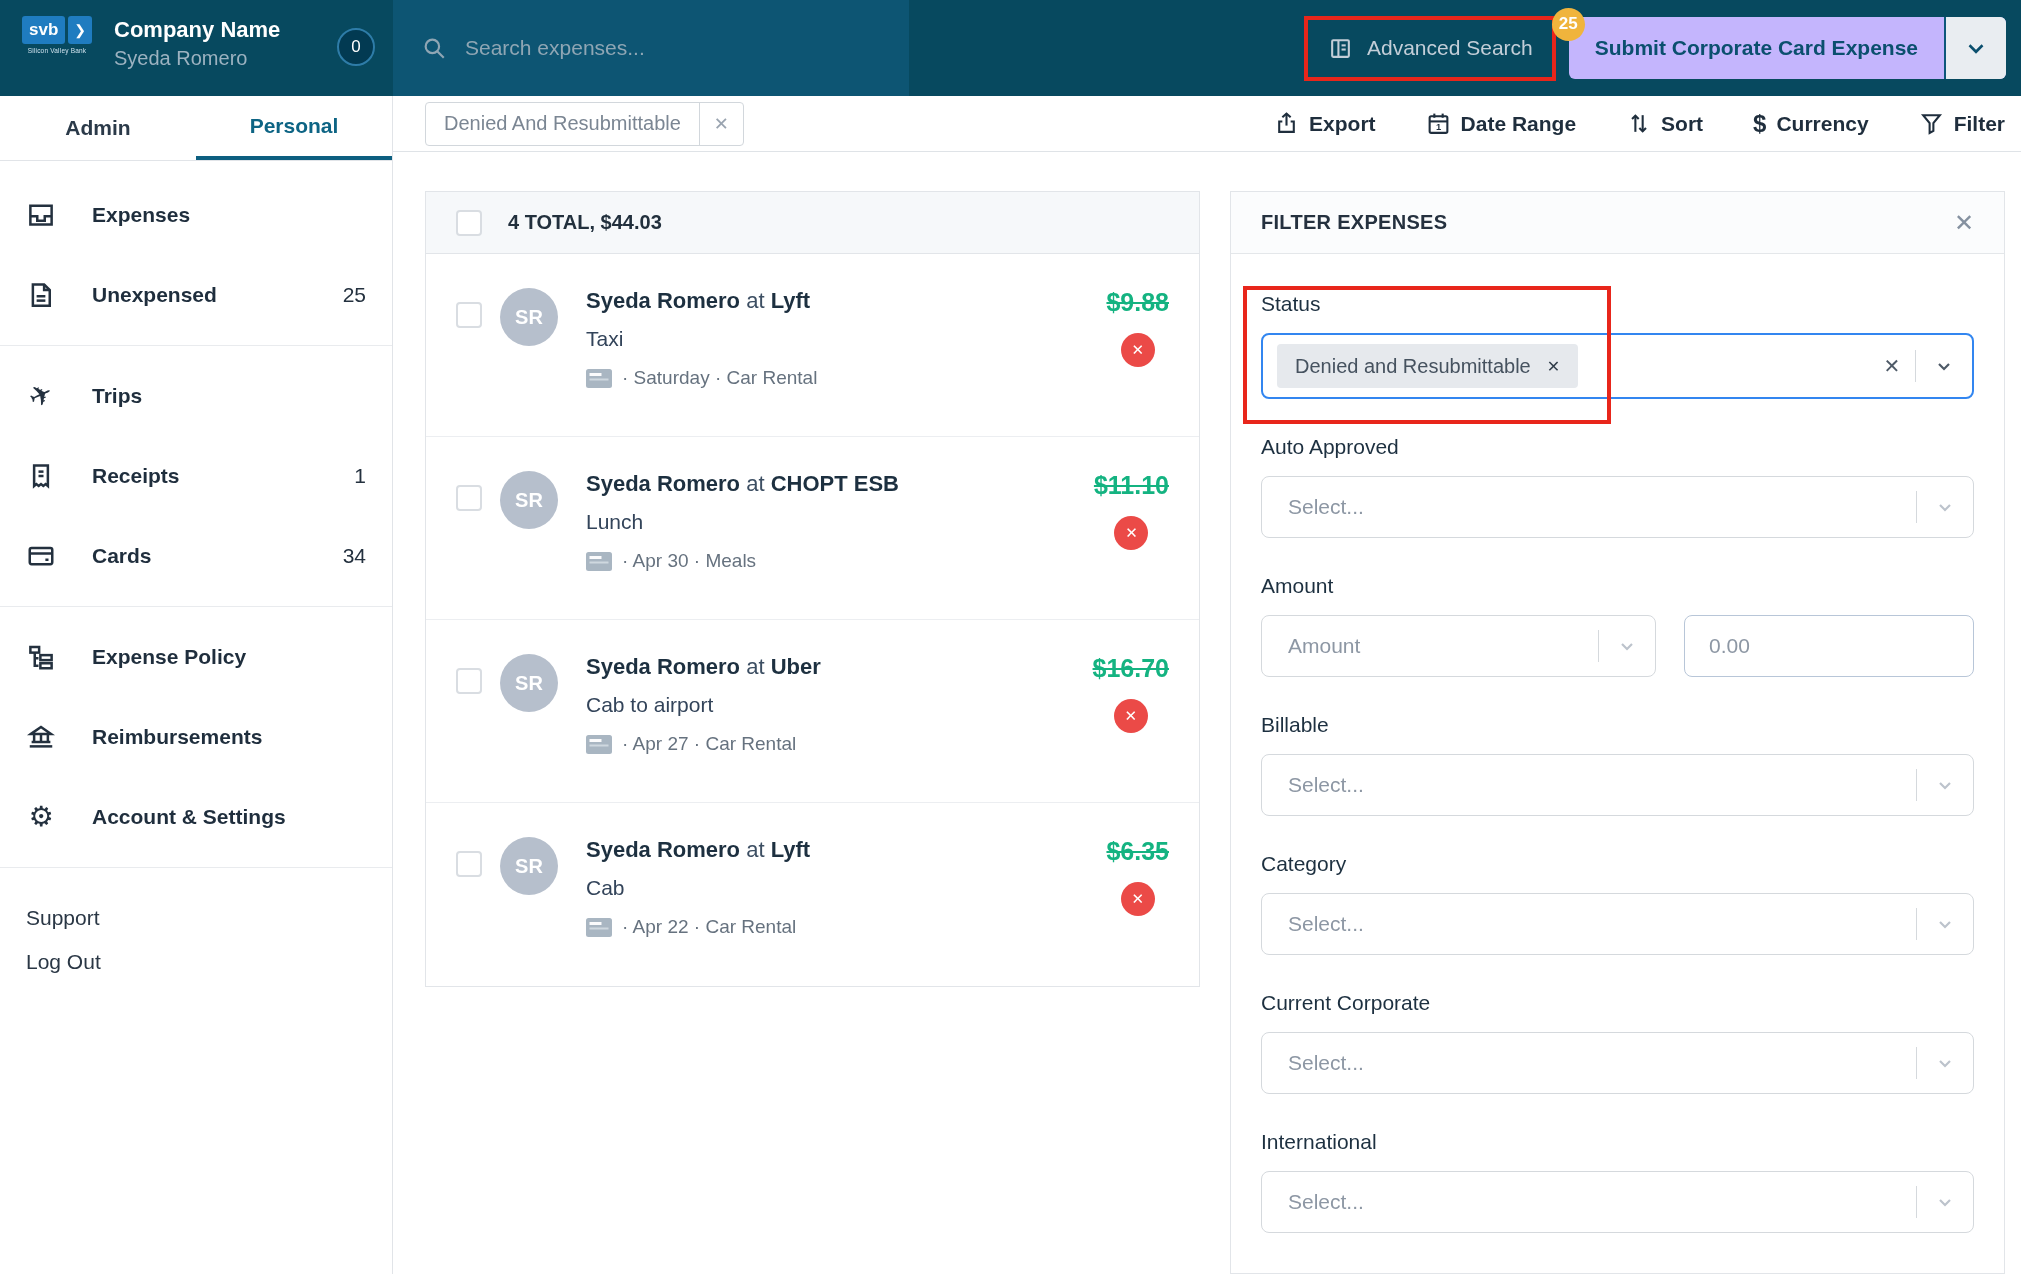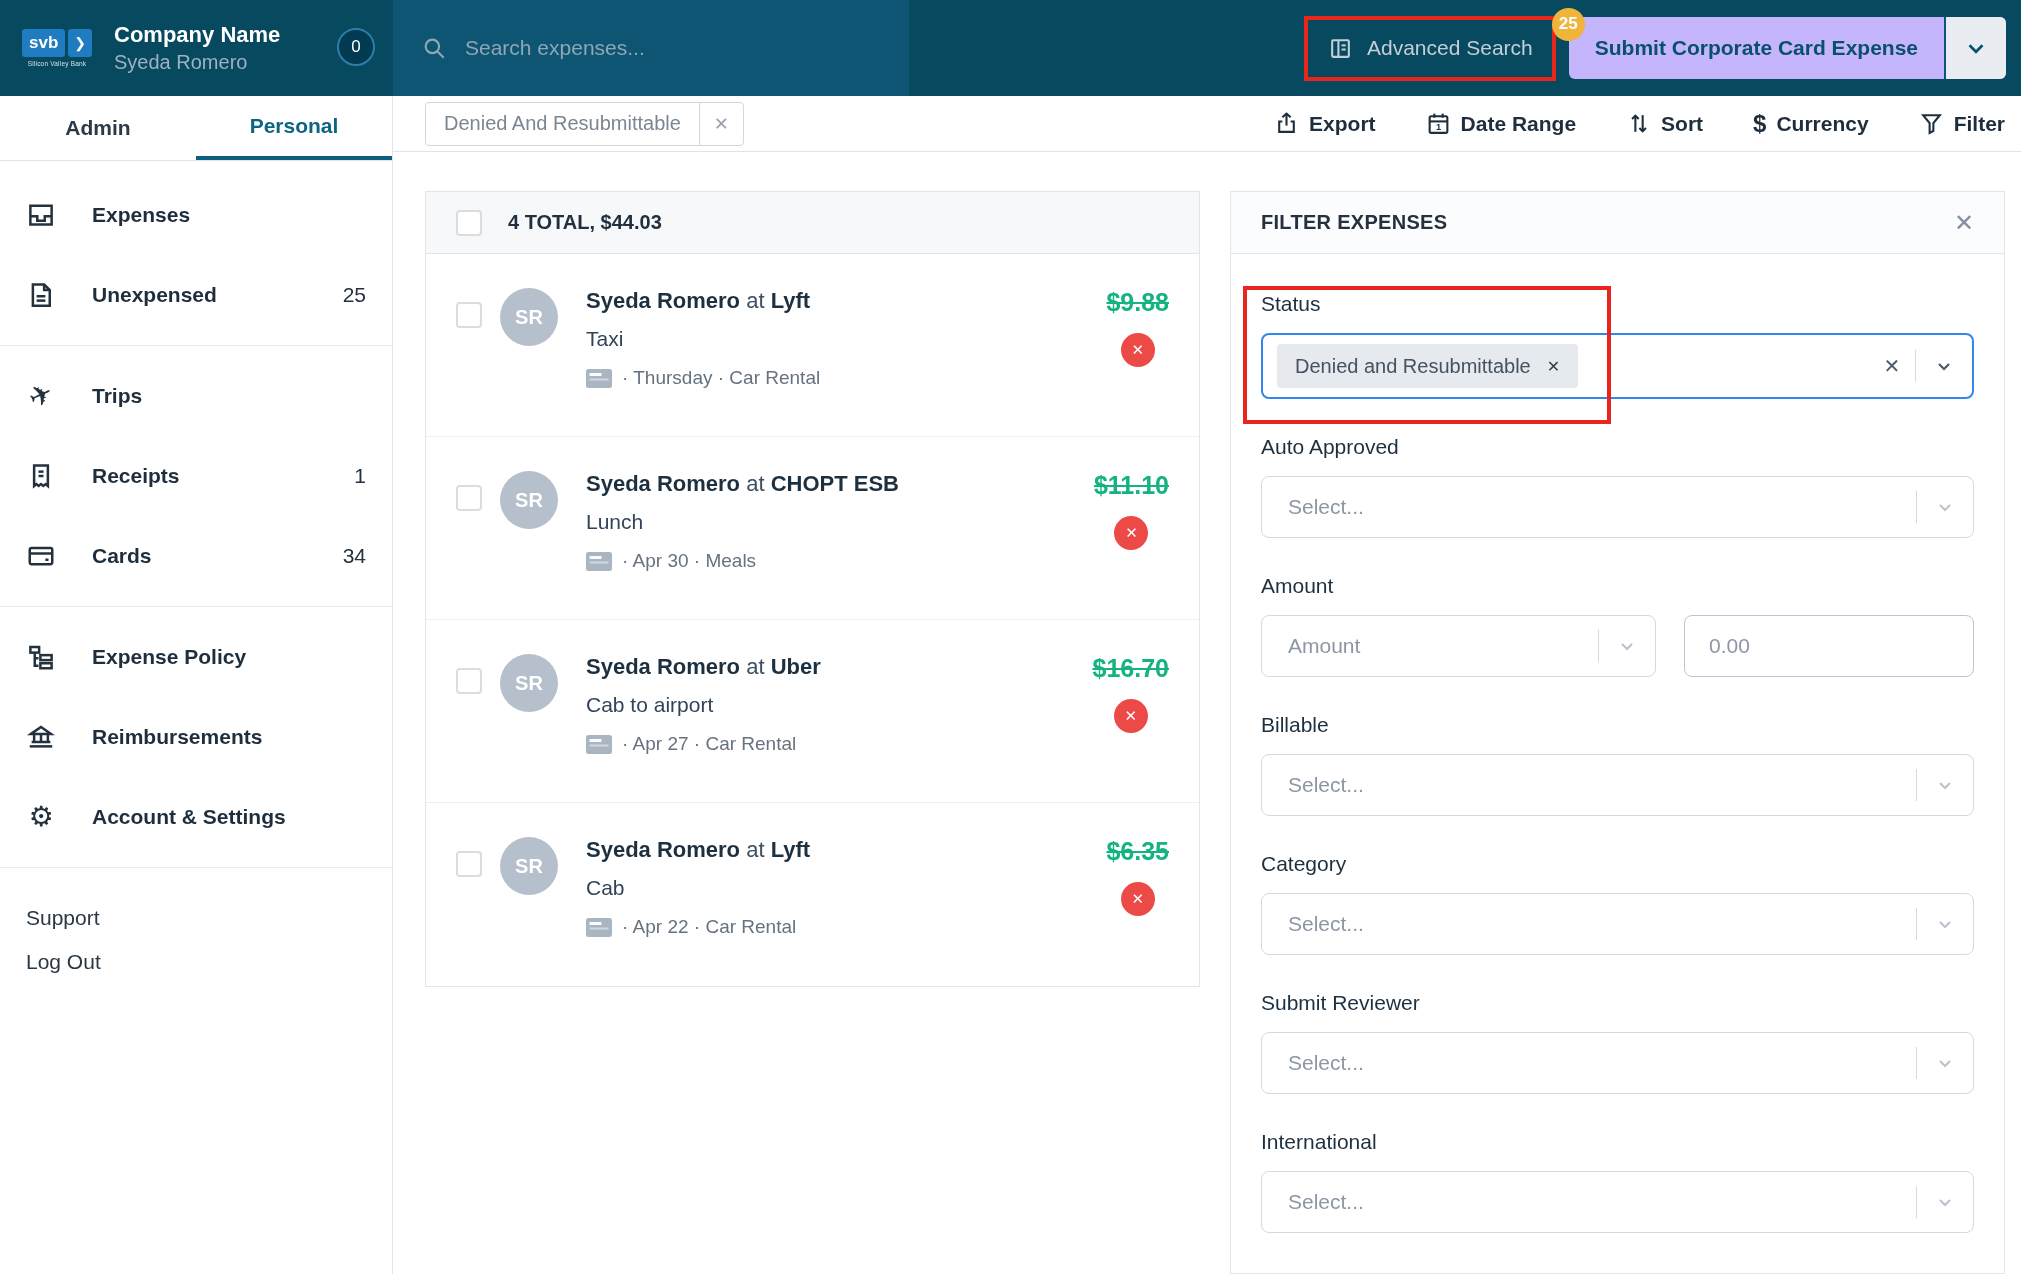--- a/index.html
+++ b/index.html
@@ -1,21 +1,21 @@
 <!DOCTYPE html>
 <html><head>
 <meta charset="utf-8">
 <style>
   * { margin:0; padding:0; box-sizing:border-box; }
   html,body { width:2021px; height:1274px; overflow:hidden;
     font-family:"Liberation Sans","DejaVu Sans",sans-serif; background:#fff; color:#22313f; }
 
   
   .topbar { display:flex; height:96px; background:#07495f; align-items:stretch; }
-  .topbar-left { width:393px; display:flex; align-items:center; padding:16px 22px; position:relative; }
+  .topbar-left { width:393px; display:flex; padding:16px 22px; position:relative; }
   .logo { display:flex; flex-direction:column; align-items:center; }
   .logo-row { display:flex; gap:3px; }
   .logo-svb { background:#1f7cc0; color:#fff; font-weight:bold; font-size:17px;
     padding:4px 7px; border-radius:3px; }
   .logo-chev { background:#1f7cc0; color:#fff; font-weight:bold; font-size:14px;
     padding:4px 6px; border-radius:3px; display:flex; align-items:center; }
   .logo-sub { color:#cfe2ee; font-size:6.5px; margin-top:3px; letter-spacing:.2px; }
   .company-block { margin-left:22px; line-height:1.3; }
   .company-name { color:#fff; font-size:22px; font-weight:700; }
   .user-name { color:#9cb2c0; font-size:20px; }
@@ -345,21 +345,21 @@
           <div class="avatar">SR</div>
           <div class="exp-text">
             <div class="exp-title"><span>Syeda Romero</span><span class="conn"> at </span><span>Lyft</span></div>
             <div class="exp-desc">Taxi</div>
             <div class="exp-meta">
               <svg class="meta-card-icon" width="26" height="19" viewBox="0 0 26 19">
                   <rect width="26" height="19" rx="2.5" fill="#a9b6c2"></rect>
                   <rect x="3.5" y="4" width="12" height="3" fill="#ffffff" opacity="0.95"></rect>
                   <rect x="3.5" y="9.5" width="19" height="2" fill="#cfd8df"></rect>
                 </svg>
-              <span>· Thursday · Car Rental</span>
+              <span>· Saturday · Car Rental</span>
             </div>
           </div>
           <div class="exp-amountcol">
             <span class="exp-amount">$9.88</span>
             <span class="denied-dot">✕</span>
           </div>
         </div>
 
         <div class="exp-row">
           <span class="checkbox"></span>
@@ -497,21 +497,21 @@
               <span class="sel-div"></span>
               <span class="sel-caret">
                 <svg viewBox="0 0 24 24" fill="none" stroke="currentColor" stroke-width="2.6">
                     <polyline points="6,9.5 12,15.5 18,9.5"></polyline>
                   </svg>
               </span>
             </div>
           </div>
 
           <div class="fgroup">
-            <div class="flabel">Submit Reviewer</div>
+            <div class="flabel">Current Corporate</div>
             <div class="fselect">
               <span class="ph">Select...</span>
               <span class="sel-div"></span>
               <span class="sel-caret">
                 <svg viewBox="0 0 24 24" fill="none" stroke="currentColor" stroke-width="2.6">
                     <polyline points="6,9.5 12,15.5 18,9.5"></polyline>
                   </svg>
               </span>
             </div>
           </div>

